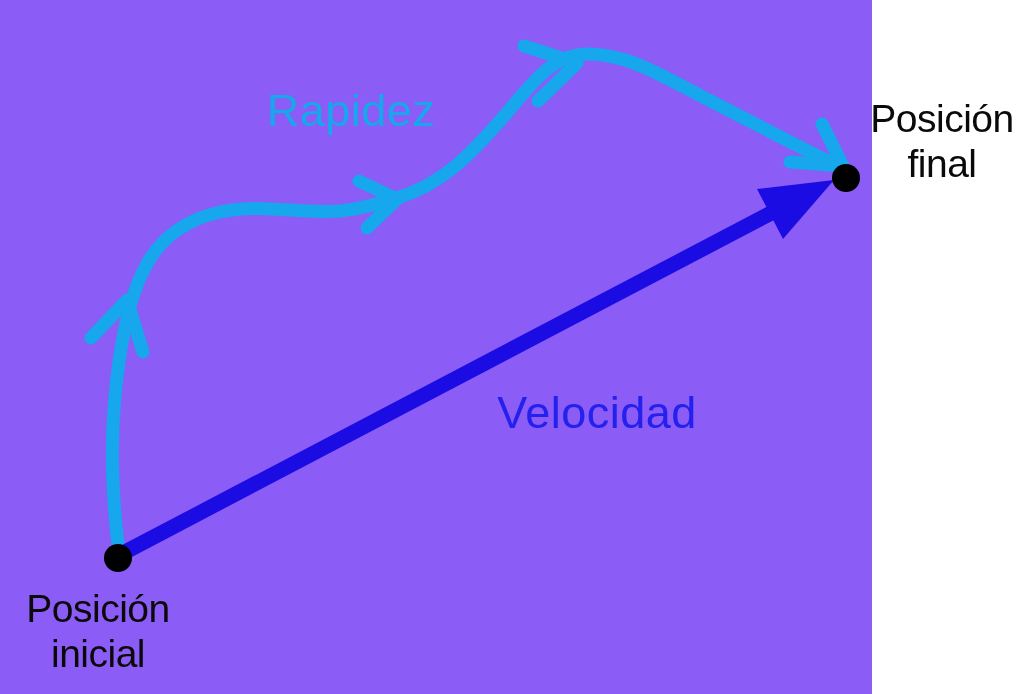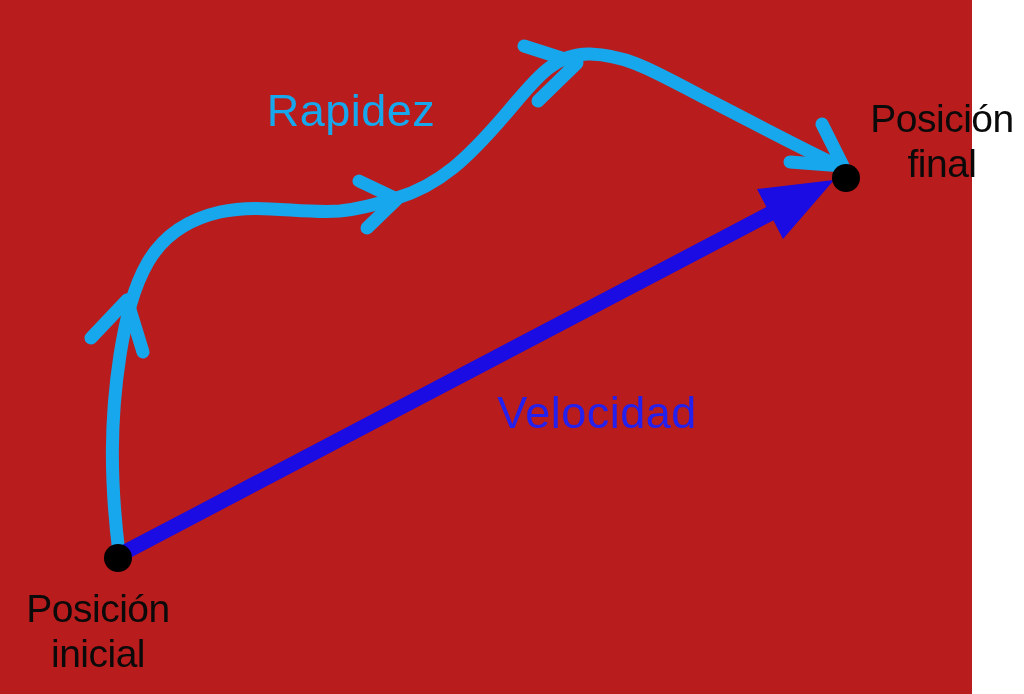--- a/index.html
+++ b/index.html
@@ -5,23 +5,23 @@
   html, body {
     margin: 0;
     padding: 0;
     width: 1024px;
     height: 694px;
     overflow: hidden;
     font-family: "Liberation Sans", sans-serif;
   }
   .stage {
     position: relative;
-    width: 972px;
+    width: 872px;
     height: 694px;
-    background: #b91c1c;
+    background: #8b5cf6;
   }
   svg { display: block; }
   text {
     font-family: "Liberation Sans", sans-serif;
   }
   .label-colored {
     font-size: 45px;
     letter-spacing: 0.5px;
   }
   .label-position {

